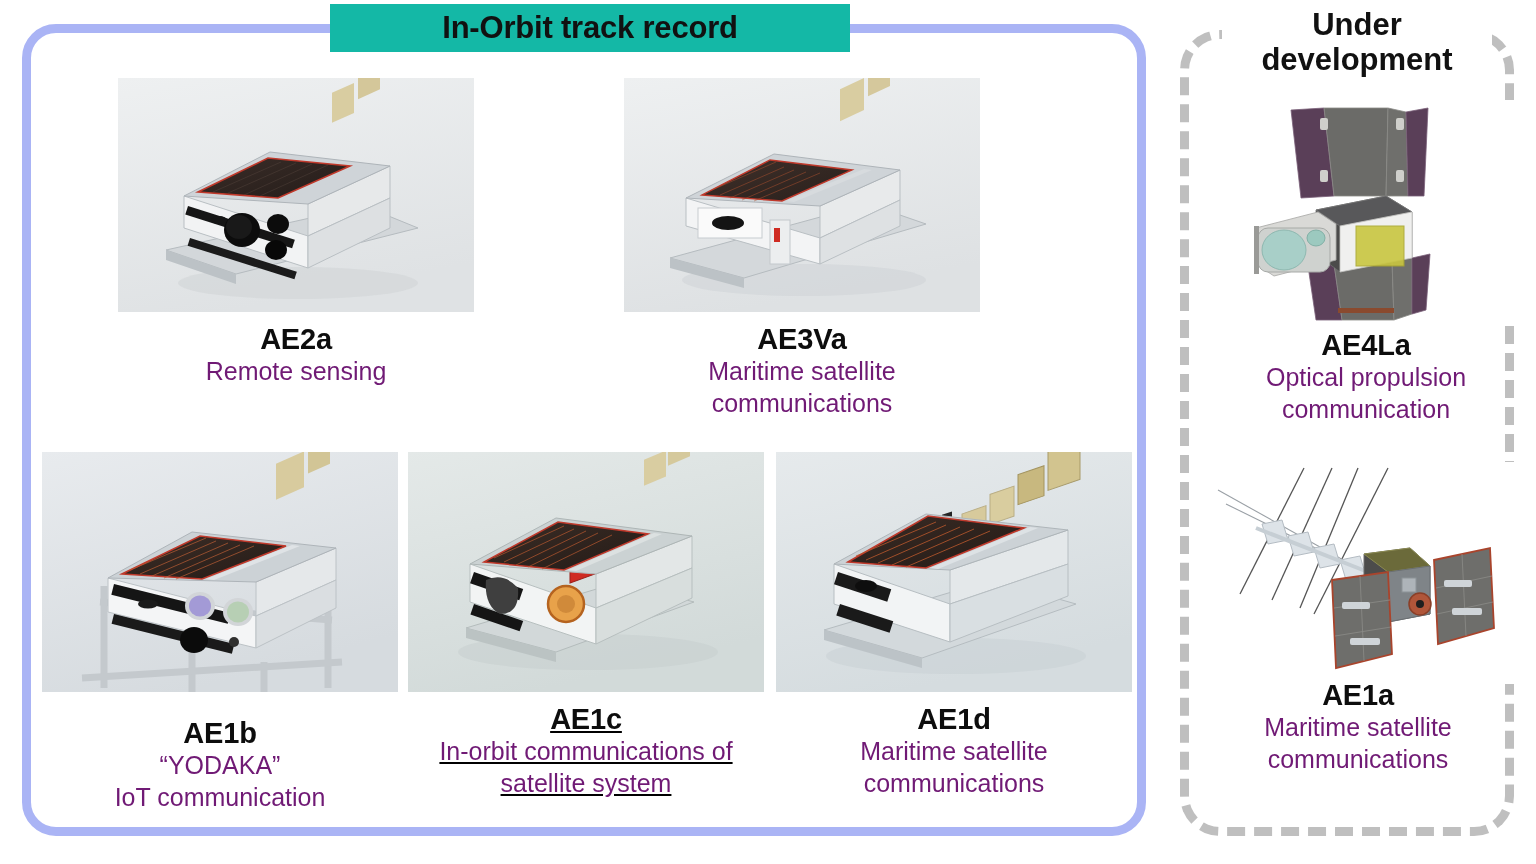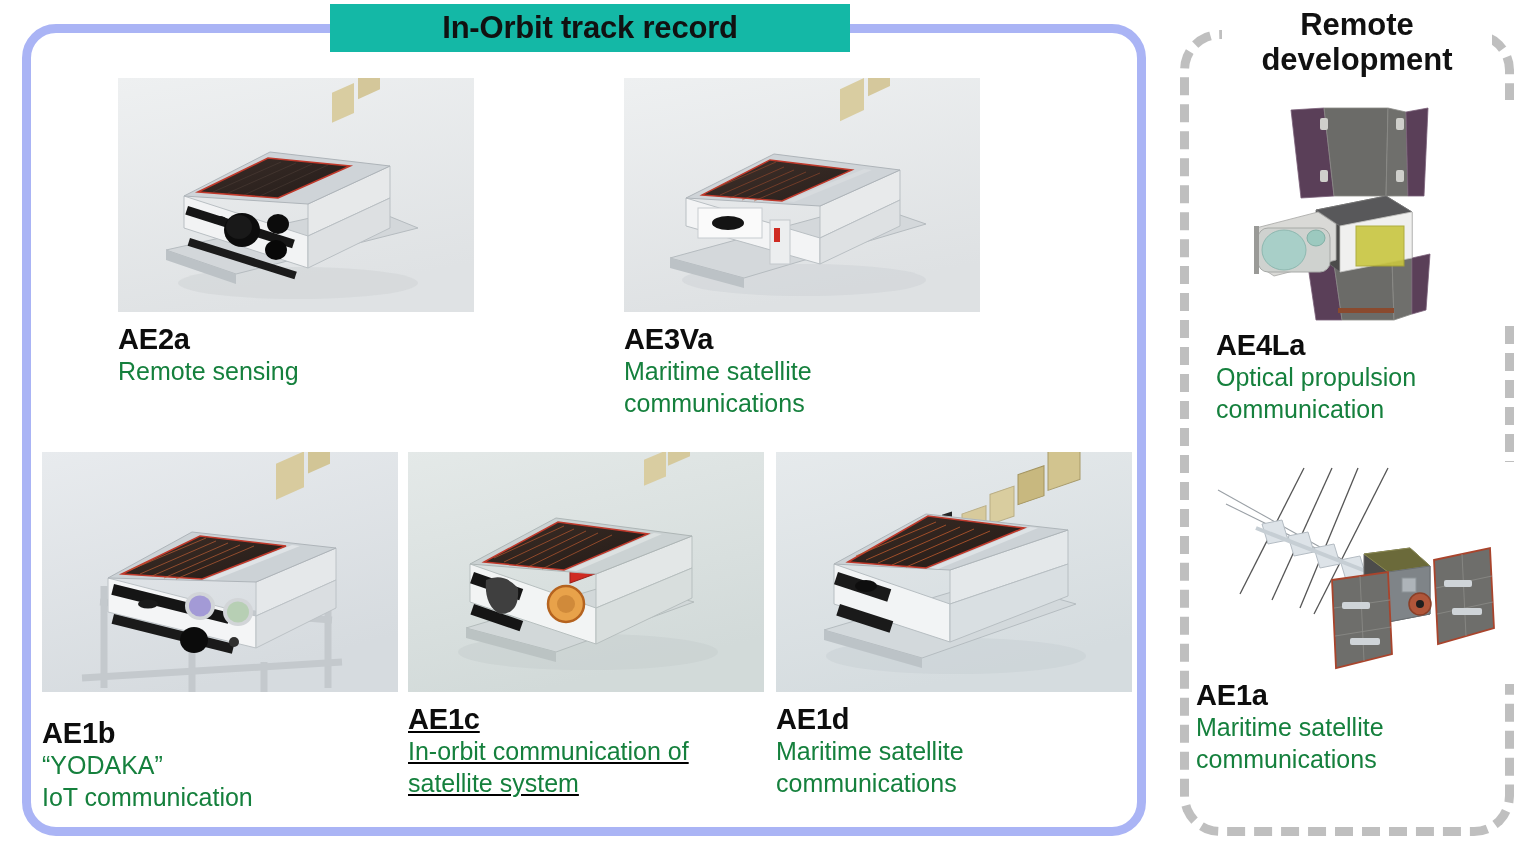--- a/index.html
+++ b/index.html
@@ -59,28 +59,28 @@
 
   
   .card{position:absolute;}
   .shot{
     position:absolute;left:0;top:0;
     overflow:hidden;
     background:#eceef0;
   }
   .cap{
     position:absolute;left:0;width:100%;
-    text-align:left;
+    text-align:center;
   }
   .cap .name{
     display:block;font-size:29px;font-weight:bold;color:#0d0d0d;
     line-height:1.18;letter-spacing:-0.2px;
   }
   .cap .desc{
-    display:block;font-size:25px;font-weight:normal;color:#15803d;
+    display:block;font-size:25px;font-weight:normal;color:#701a75;
     line-height:1.26;
   }
   .satsvg{position:absolute;inset:0;width:100%;height:100%;display:block;}
 
   
   #card-ae2a   {left:118px; top:78px;  width:356px;}
   #card-ae2a   .shot{width:356px;height:234px;}
   #card-ae2a   .cap{top:244px;}
 
   #card-ae3va  {left:624px; top:78px;  width:356px;}
@@ -312,21 +312,21 @@
           <line x1="86" y1="106" x2="156" y2="74"></line>
           <line x1="96" y1="110" x2="166" y2="77"></line>
           <line x1="108" y1="113" x2="178" y2="79"></line>
           <line x1="120" y1="115" x2="190" y2="81"></line>
           <line x1="134" y1="117" x2="204" y2="83"></line>
         </g>
       </svg>
     </div>
     <div class="cap">
       <span class="name">AE1c</span>
-      <span class="desc">In-orbit communication of</span>
+      <span class="desc">In-orbit communications of</span>
       <span class="desc">satellite system</span>
     </div>
   </div>
 
   <div class="card" id="card-ae1d">
     <div class="shot">
       <svg class="satsvg" viewBox="0 0 356 240" preserveAspectRatio="none">
         <defs>
           <linearGradient id="bgE" x1="0" y1="0" x2="0.35" y2="1">
             <stop offset="0" stop-color="#e6eaec"></stop>
@@ -372,21 +372,21 @@
       <span class="desc">Maritime satellite</span>
       <span class="desc">communications</span>
     </div>
   </div>
 
   <div id="underdev-panel">
     <div id="underdev-dash"></div>
   </div>
 
   <div id="underdev-title-wrap">
-    <span class="ln">Remote</span>
+    <span class="ln">Under</span>
     <span class="ln">development</span>
   </div>
 
   <div class="card" id="card-ae4la">
     <div class="shot">
       <svg class="satsvg" viewBox="0 0 300 222" preserveAspectRatio="xMidYMid meet">
         <rect width="300" height="222" fill="#ffffff"></rect>
 
         <polygon points="75,10 108,8 118,96 85,98" fill="#5a3f58" stroke="#7a6078" stroke-width="0.8"></polygon>
         <polygon points="108,8 172,8 170,96 118,96" fill="#6b6b68" stroke="#8a8a86" stroke-width="0.8"></polygon>

